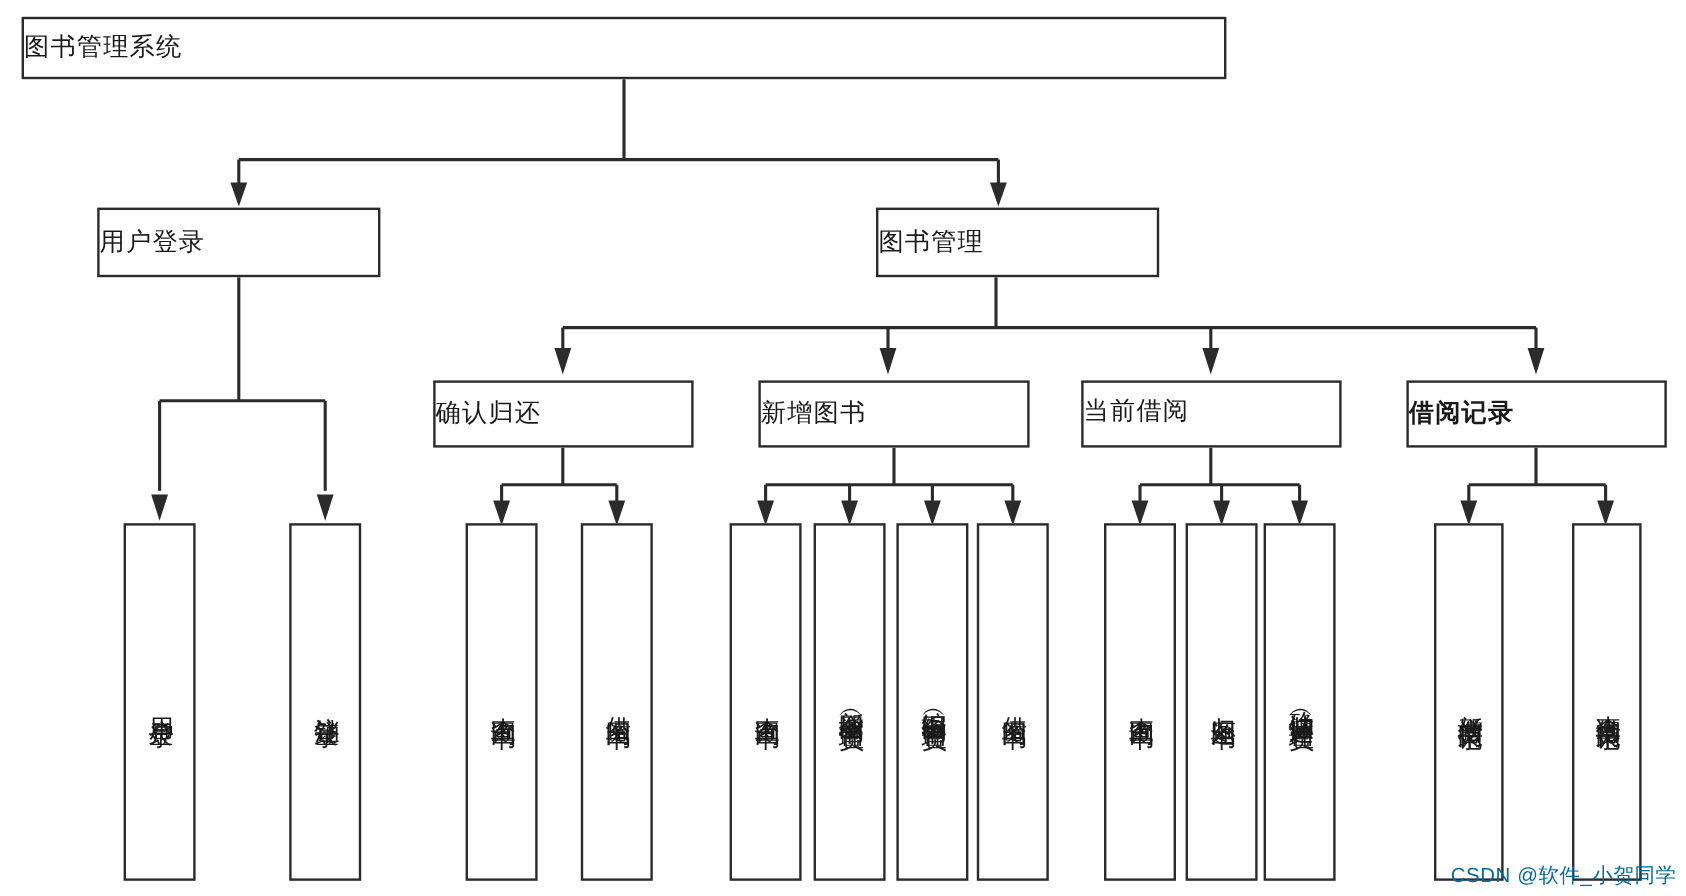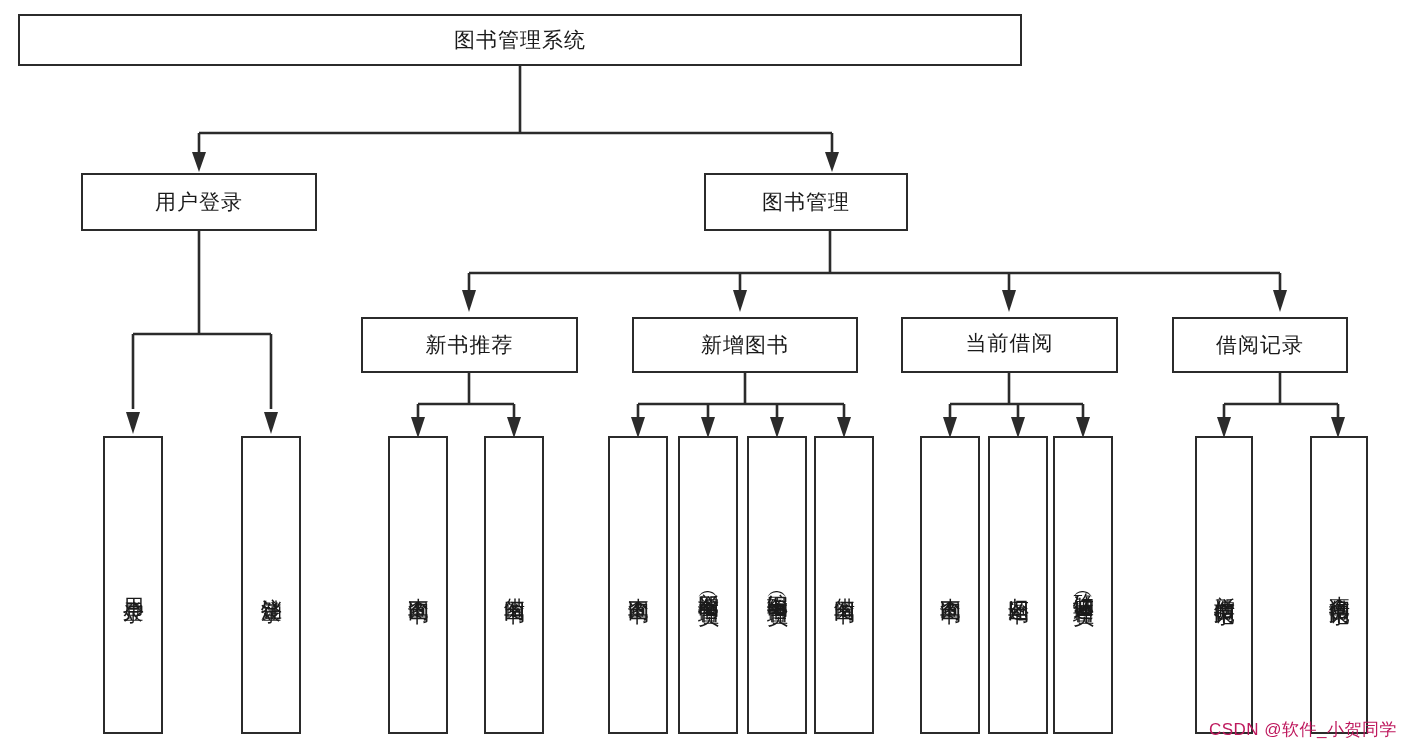--- a/index.html
+++ b/index.html
@@ -25,21 +25,20 @@
     height: 747px;
     pointer-events: none;
   }
   .node {
     position: absolute;
     box-sizing: border-box;
     background: #ffffff;
     border: 2px solid #2b2b2b;
     display: flex;
     align-items: center;
-    justify-content: center;
     color: #1a1a1a;
     line-height: 1.18;
     overflow: hidden;
   }
   .node.horiz {
     font-size: 21px;
     letter-spacing: 1px;
     writing-mode: horizontal-tb;
   }
   .node.vert {
@@ -60,21 +59,21 @@
   }
   .node.horiz .label {
     white-space: nowrap;
     display: block;
   }
   #watermark {
     position: absolute;
     right: 8px;
     bottom: 6px;
     font-size: 17px;
-    color: #be185d;
+    color: #0369a1;
     letter-spacing: 0.5px;
     white-space: nowrap;
     user-select: none;
   }
 </style>
 </head>
 <body>
 
 <div id="canvas">
 
@@ -157,34 +156,34 @@
     </g>
   </svg>
 
   <div class="node horiz" style="left:18px; top:14px; width:1004px; height:52px;">
     <span class="label">图书管理系统</span>
   </div>
 
   <div class="node horiz" style="left:81px; top:173px; width:236px; height:58px;">
     <span class="label">用户登录</span>
   </div>
-  <div class="node horiz" style="left:704px; top:173px; width:204px; height:58px;">
+  <div class="node horiz" style="left:730px; top:173px; width:236px; height:58px;">
     <span class="label">图书管理</span>
   </div>
 
   <div class="node horiz" style="left:361px; top:317px; width:217px; height:56px;">
-    <span class="label">新书推荐</span>
+    <span class="label">确认归还</span>
   </div>
   <div class="node horiz" style="left:632px; top:317px; width:226px; height:56px;">
     <span class="label">新增图书</span>
   </div>
   <div class="node horiz" style="left:901px; top:317px; width:217px; height:56px;font-family:Liberation Mono, monospace;">
     <span class="label">当前借阅</span>
   </div>
-  <div class="node horiz" style="left:1172px; top:317px; width:176px; height:56px;">
+  <div class="node horiz" style="left:1172px; top:317px; width:217px; height:56px;font-weight:bold;">
     <span class="label">借阅记录</span>
   </div>
 
   <div class="node vert" style="left:103px; top:436px; width:60px; height:298px;">
     <span class="label">用户登录</span>
   </div>
   <div class="node vert" style="left:241px; top:436px; width:60px; height:298px;">
     <span class="label">注销登录</span>
   </div>
 

